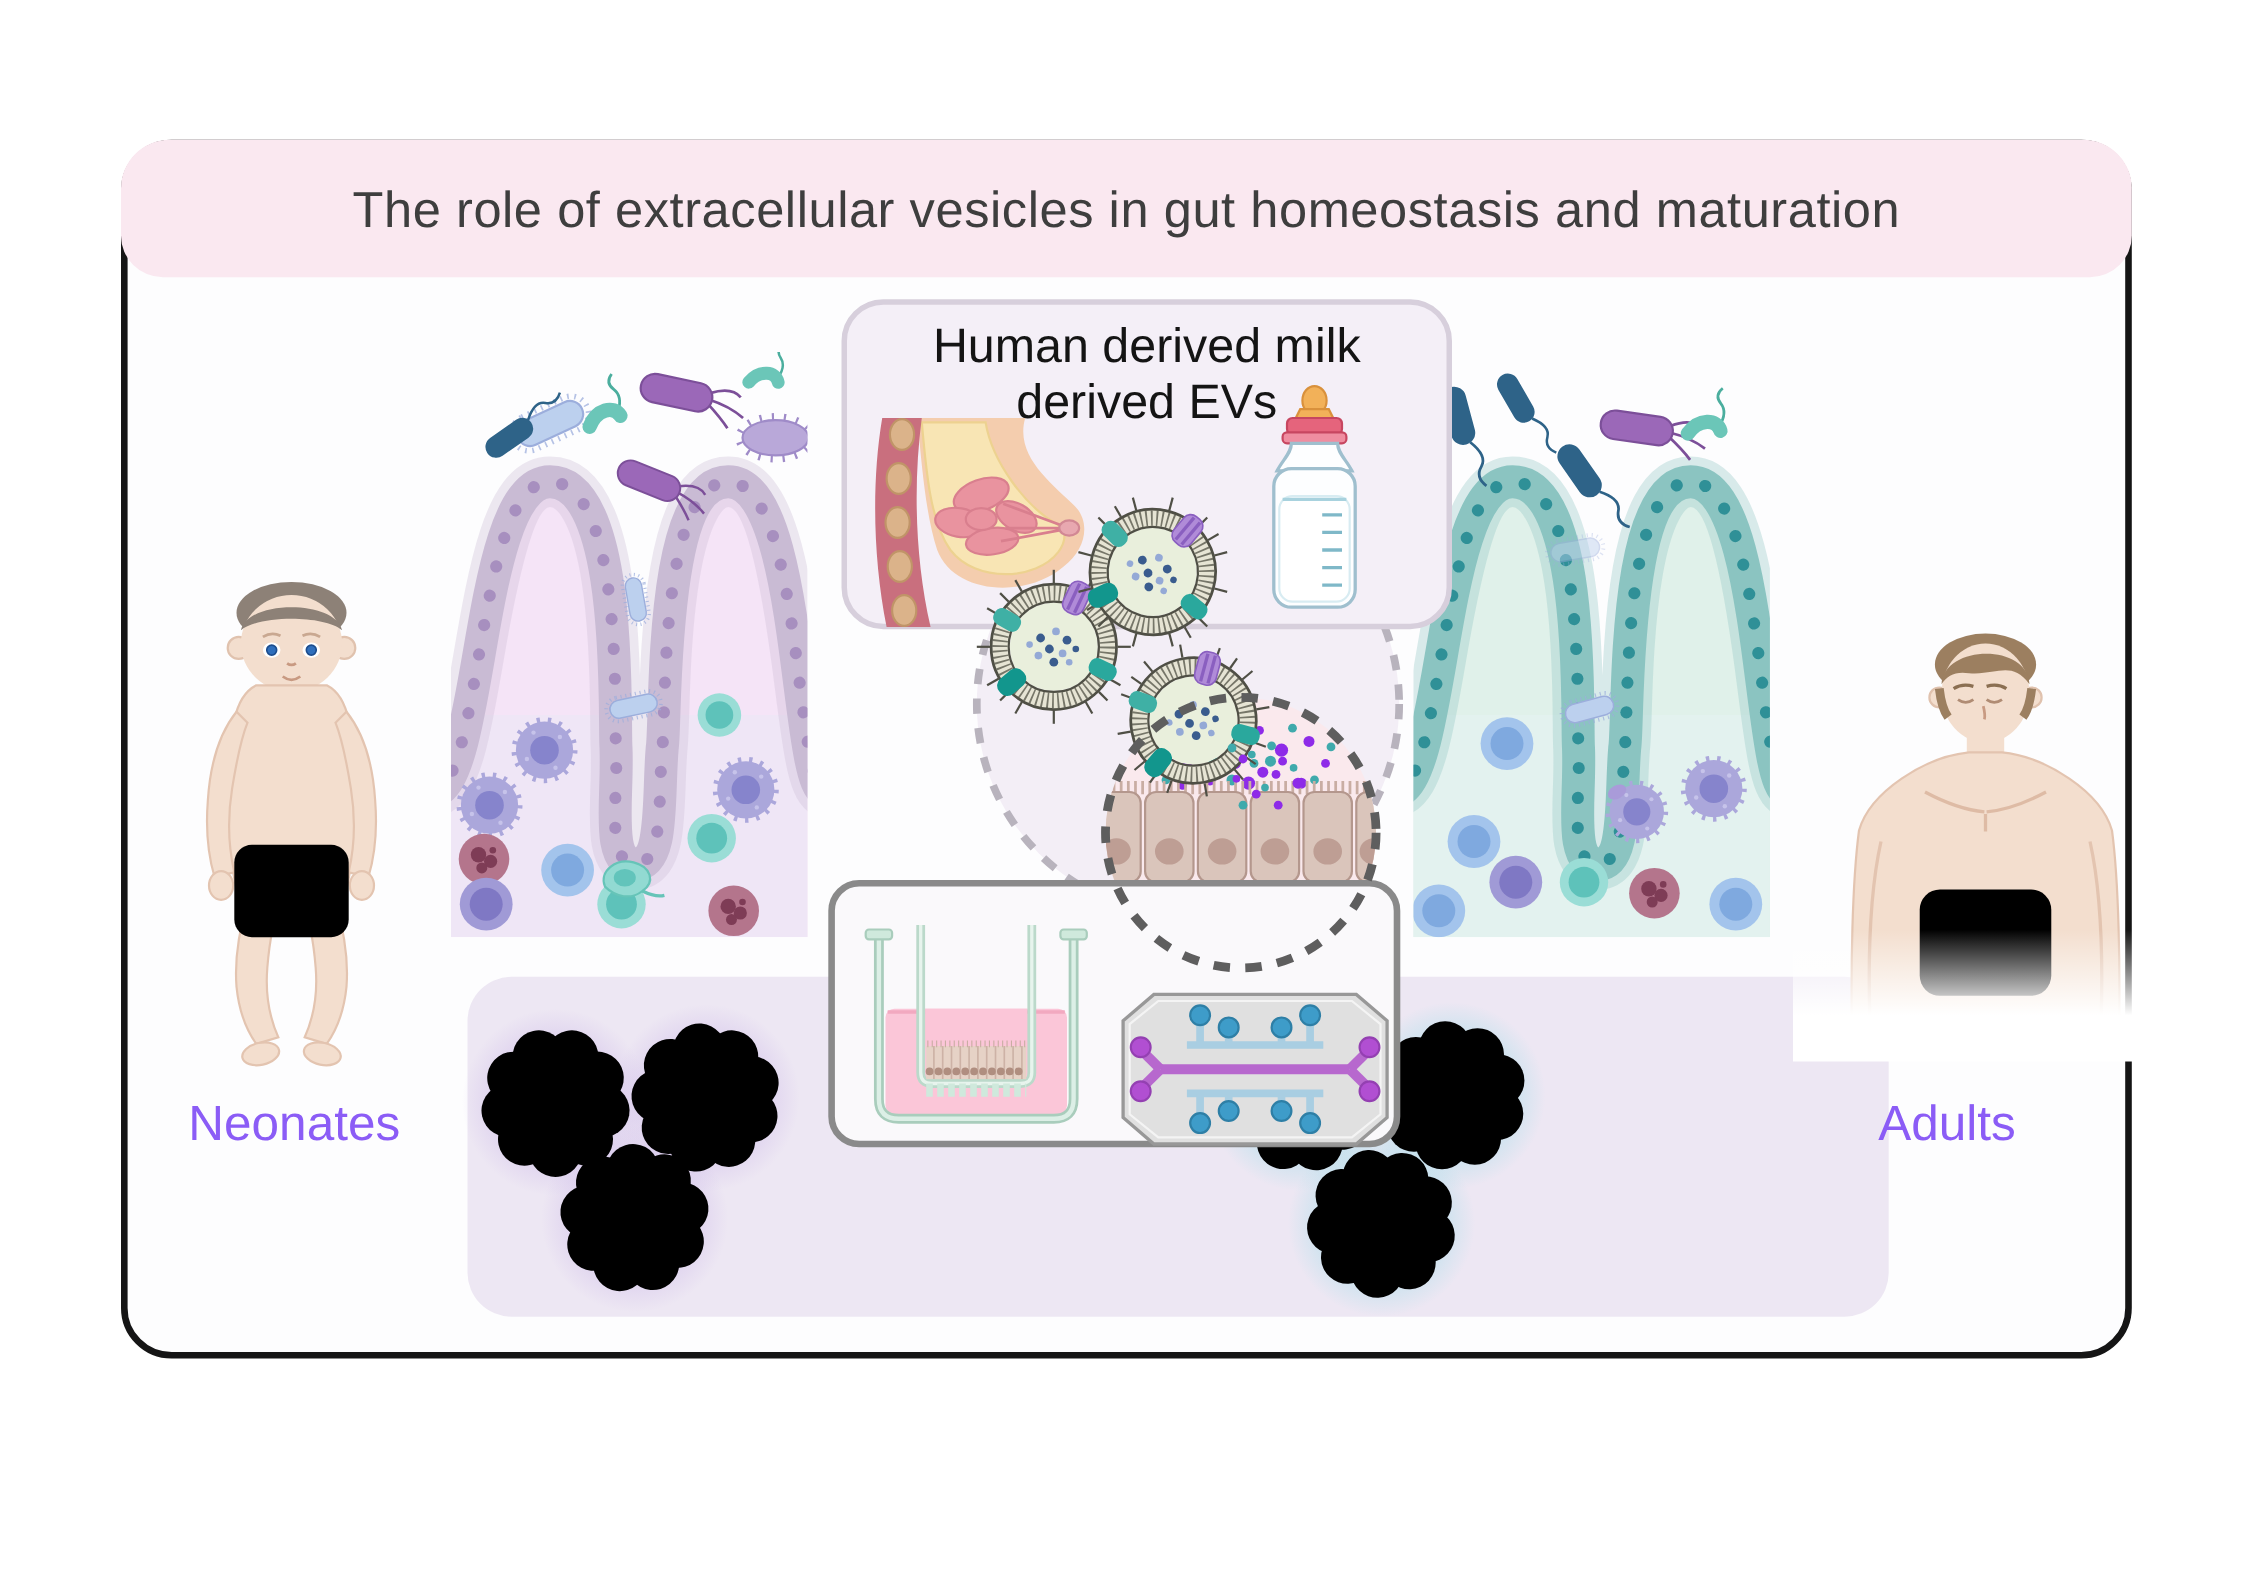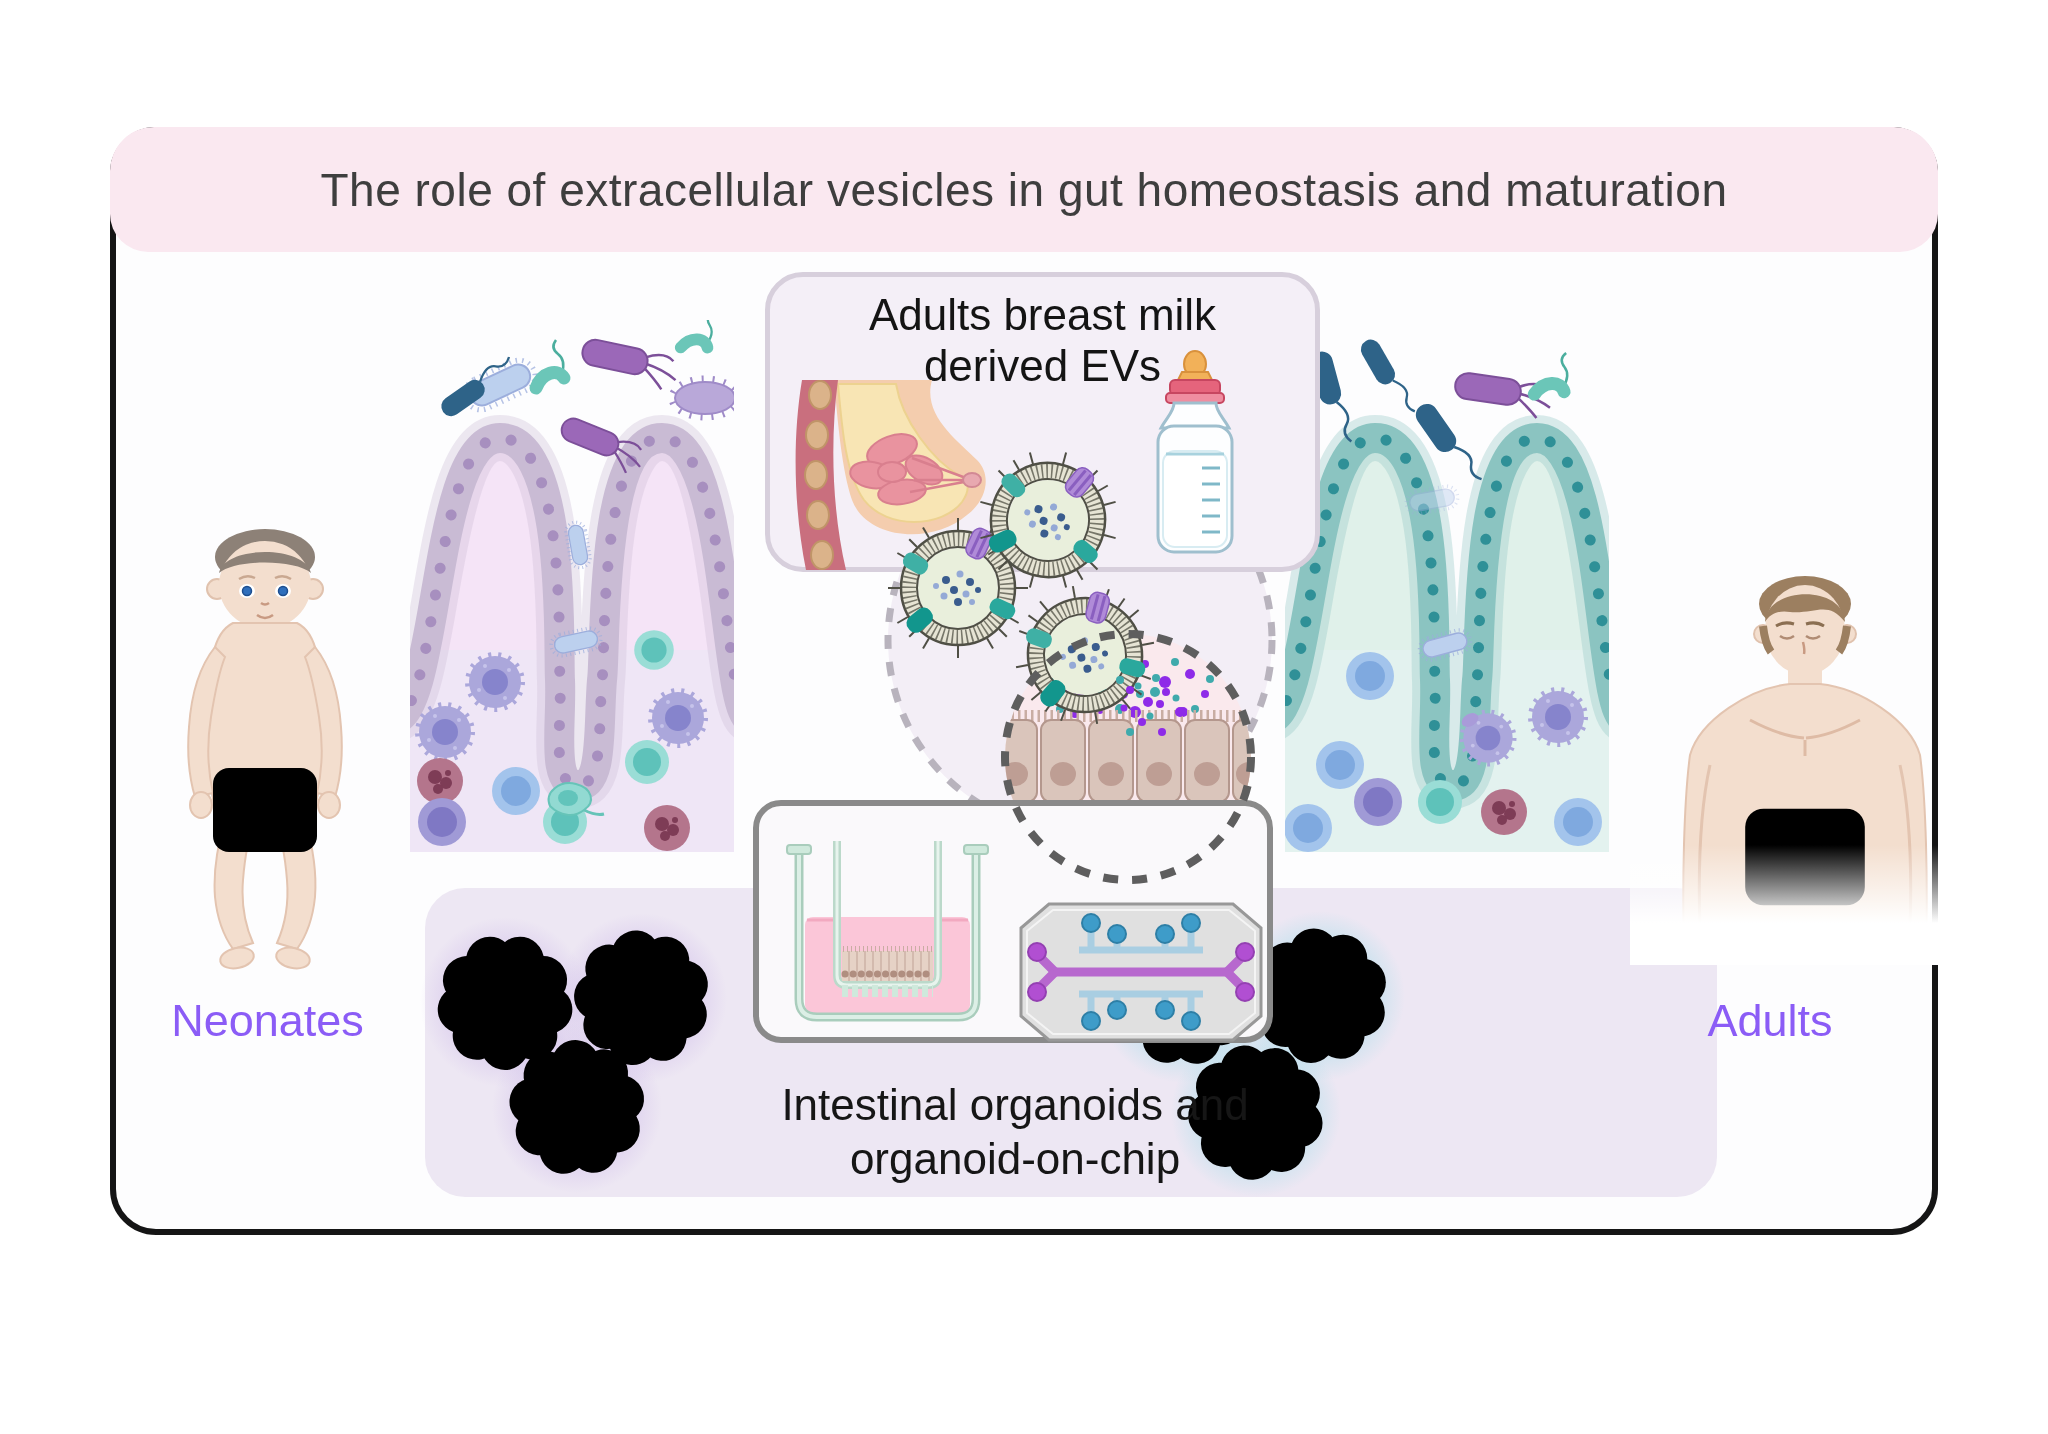--- a/index.html
+++ b/index.html
@@ -279,21 +279,21 @@
       <use href="#organoid" transform="translate(161,217) rotate(-25)"></use>
     </g>
   </svg>
 
   <svg class="abs" style="left:880px;top:440px" width="400" height="400" viewBox="0 0 400 400">
     <circle cx="200" cy="200" r="192" fill="#F3EEF6" stroke="#B8B3BD" stroke-width="7" stroke-dasharray="14 13"></circle>
   </svg>
 
   <div class="abs ev-panel">
     <div class="ev-panel-title">
-      <div>Adults breast milk</div>
+      <div>Human derived milk</div>
       <div>derived EVs</div>
     </div>
   </div>
 
   <svg class="abs" style="left:772px;top:380px" width="240" height="190" viewBox="0 0 240 190">
     <path d="M62,0 H160 C150,35 185,60 205,80 C220,95 215,120 195,135 C160,165 95,160 80,120 C70,90 66,45 62,0 Z" fill="#F4CDAE"></path>
     <path d="M66,4 C70,50 74,95 92,120 C115,150 170,148 190,122 C200,108 195,100 188,96 C160,80 130,40 124,4 Z" fill="#F8E5B4" stroke="#EDD290" stroke-width="2"></path>
     <g fill="#E9939F" stroke="#D97F8E" stroke-width="2">
       <ellipse cx="120" cy="70" rx="26" ry="14" transform="rotate(-20 120 70)"></ellipse>
       <ellipse cx="100" cy="95" rx="22" ry="13" transform="rotate(10 100 95)"></ellipse>
@@ -485,24 +485,20 @@
         <circle cx="102" cy="112" r="9"></circle>
         <circle cx="150" cy="112" r="9"></circle>
         <circle cx="176" cy="123" r="9"></circle>
     </g>
   </svg>
 
   <svg class="abs" style="left:998px;top:627px" width="260" height="260" viewBox="0 0 260 260">
     <circle cx="130" cy="130" r="123" fill="none" stroke="#5E5E5E" stroke-width="8" stroke-dasharray="15 14"></circle>
   </svg>
 
-  <div class="abs caption">
-    <div>Intestinal organoids and</div>
-    <div>organoid-on-chip</div>
-  </div>
 
   <svg class="abs" style="left:155px;top:515px" width="220" height="470" viewBox="0 0 220 470">
     <style>
       .babygut .gutfill{fill:#C7AEE6;}
       .babygut .gutloops{stroke:#DCCBF2;}
       .babygut .gutbeads{stroke:#B897E0;}
     </style>
     <ellipse cx="110" cy="42" rx="50" ry="28" fill="#8D8177"></ellipse>
     <circle cx="62" cy="74" r="10" fill="#F3DECE" stroke="#E0C2AE" stroke-width="2"></circle>
     <circle cx="158" cy="74" r="10" fill="#F3DECE" stroke="#E0C2AE" stroke-width="2"></circle>

